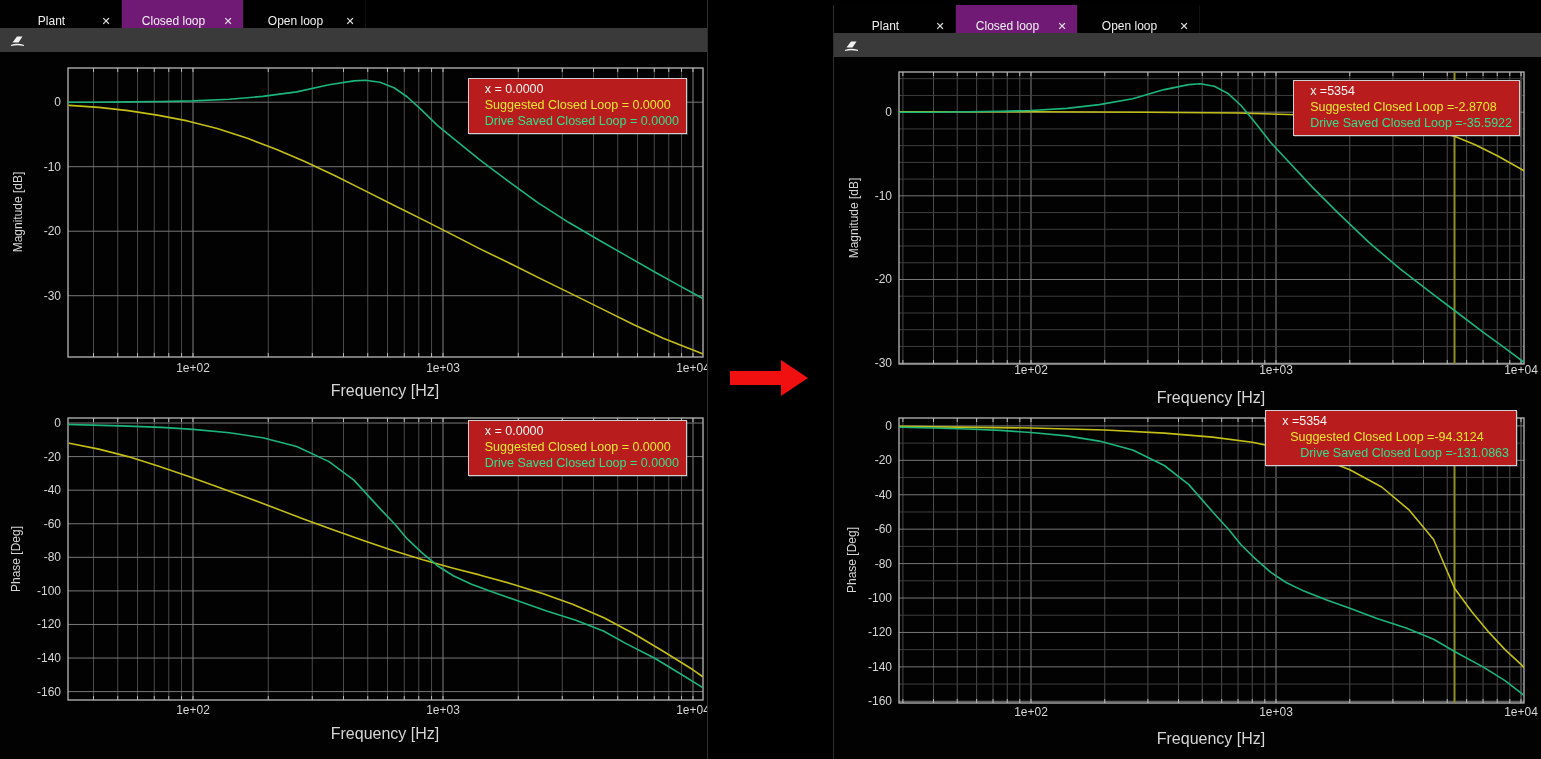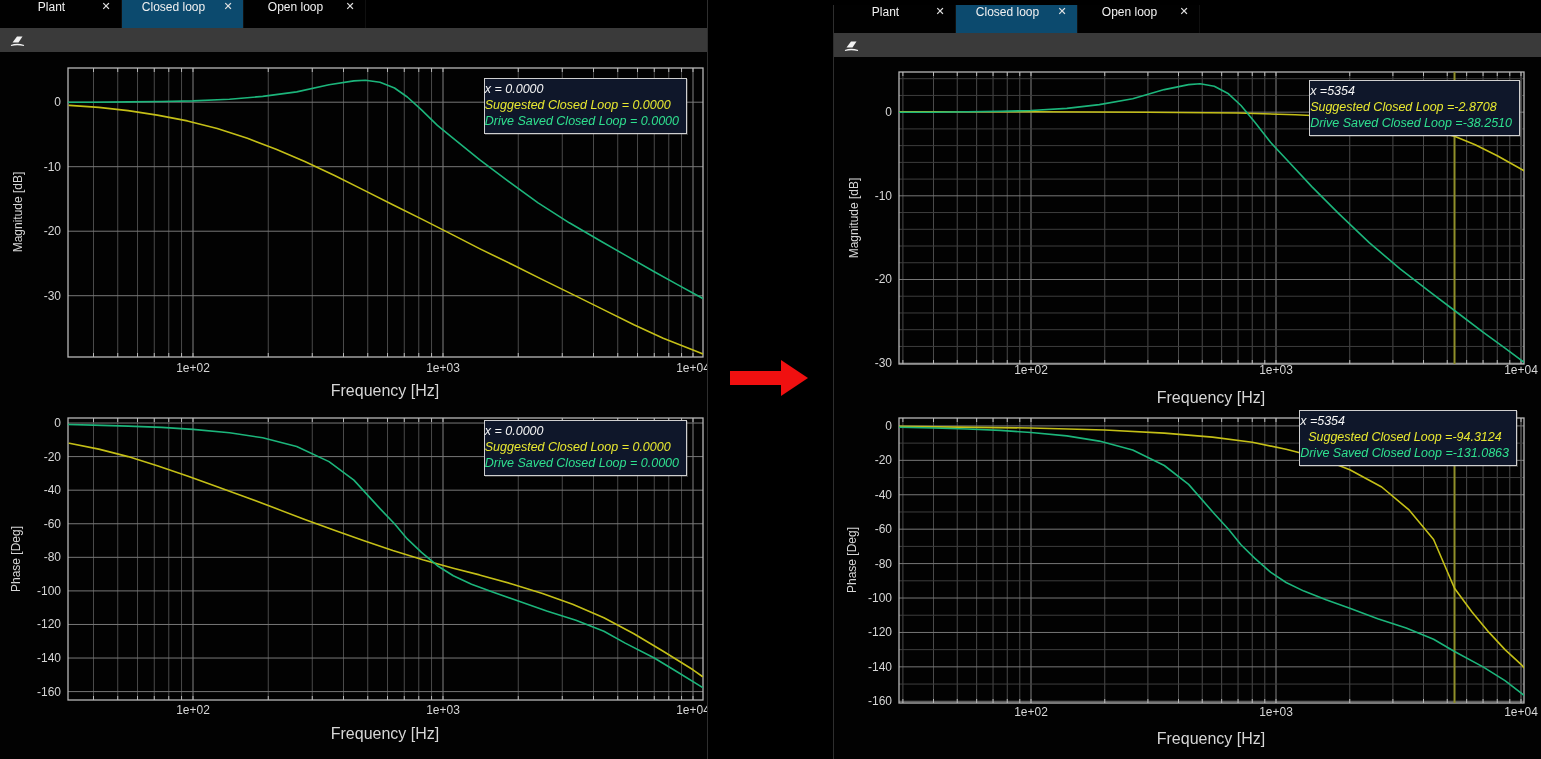--- a/index.html
+++ b/index.html
@@ -1,35 +1,35 @@
 <!DOCTYPE html>
 <html><head>
 <meta charset="utf-8">
 <style>
   html,body{margin:0;padding:0;background:#000;width:1541px;height:759px;overflow:hidden;
     font-family:"Liberation Sans",sans-serif;-webkit-font-smoothing:antialiased;}
   .panel{position:absolute;background:#000;}
   #panel-before{left:0;top:0;width:707px;height:759px;border-right:1px solid #2e2e2e;}
   #panel-after{left:833px;top:5px;width:708px;height:754px;border-left:1px solid #2e2e2e;border-right:2px solid #6e6e6e;}
   .tabbar{position:absolute;left:0;top:0;right:0;height:28px;background:#000;display:flex;}
-  .tab{width:121px;height:28px;display:flex;align-items:flex-start;background:#010101;color:#f0f0f0;
+  .tab{width:121px;height:28px;display:flex;align-items:flex-end;background:#010101;color:#f0f0f0;
     font-size:12px;cursor:default;border-right:1px solid #101010;}
-  .tab.active{background:#0c4a6e;}
+  .tab.active{background:#701a75;}
   .tab-label{flex:1;text-align:center;padding-left:12px;white-space:nowrap;}
   .tab-close{width:30px;text-align:center;font-size:11px;color:#e4e4e4;}
   .toolbar{position:absolute;left:0;top:28px;right:0;height:24px;background:#3a3a3a;
     border-bottom:1px solid #222;display:flex;align-items:center;}
   .erbtn{width:26px;height:22px;display:flex;align-items:center;justify-content:center;margin-left:4px;}
   .chartarea{position:absolute;left:0;top:52px;right:0;bottom:0;background:#020202;}
   .plot-svg{position:absolute;left:0;top:0;}
   .ylab{position:absolute;color:#d6d6d6;font-size:12px;white-space:nowrap;
     transform:translate(-50%,-50%) rotate(-90deg);}
   .xlab{position:absolute;color:#d6d6d6;font-size:16px;white-space:nowrap;transform:translate(-50%,0);}
-  .legend{position:absolute;background:#0f172a;border:1px solid #cfcfcf;padding:2px 7px 4px 0;
-    font-size:12.5px;line-height:16px;white-space:nowrap;box-shadow:1px 1px 0 rgba(200,200,200,.25);font-style:italic;}
+  .legend{position:absolute;background:#b91c1c;border:1px solid #cfcfcf;padding:2px 7px 4px 16px;
+    font-size:12.5px;line-height:16px;white-space:nowrap;box-shadow:1px 1px 0 rgba(200,200,200,.25);}
   .arrow-wrap{position:absolute;left:722px;top:352px;width:95px;height:52px;}
 </style>
 </head>
 <body>
 
 <div class="panel" id="panel-before">
   <div class="tabbar">
     <div class="tab">
       <span class="tab-label">Plant</span>
       <span class="tab-close">✕</span>
@@ -553,21 +553,21 @@
         <polyline points="65.3,369.4 197.0,371.0 270.8,373.0 330.3,376.1 378.4,380.1 418.3,385.3 452.1,392.2 485.1,400.8 515.8,412.8 547.7,430.0 575.3,453.2 599.6,482.5 620.5,531.2 637.8,554.8 655.0,575.4 671.0,592.6 687.0,607.3 690.1,610.7" fill="none" stroke="#c4bf17" stroke-width="1.6" stroke-linejoin="round" stroke-linecap="round" clip-path="url(#clip-3)"></polyline>
         <polyline points="65.3,370.3 99.5,371.0 133.4,372.0 166.4,373.4 197.0,375.5 232.8,378.9 265.3,384.1 298.7,393.0 330.3,408.5 354.6,427.4 380.3,456.7 394.5,472.2 407.0,487.7 420.9,501.4 436.5,515.2 452.1,525.5 469.9,534.1 492.0,542.7 515.8,551.3 543.7,561.7 572.2,571.1 599.6,582.3 620.5,594.5 649.0,609.9 671.0,623.6 690.1,638.3" fill="none" stroke="#1cb57b" stroke-width="1.6" stroke-linejoin="round" stroke-linecap="round" clip-path="url(#clip-3)"></polyline>
       </svg>
     <div class="ylab" style="left:20px;top:161px">Magnitude [dB]</div>
     <div class="xlab" style="left:377px;top:332px">Frequency [Hz]</div>
     <div class="ylab" style="left:18px;top:503px">Phase [Deg]</div>
     <div class="xlab" style="left:377px;top:673px">Frequency [Hz]</div>
     <div class="legend" id="legend-2" style="right:22px;top:23px">
       <div class="lg-line" style="color: rgb(245, 245, 245);">x =5354</div>
       <div class="lg-line" style="color: rgb(232, 232, 48);">Suggested Closed Loop =-2.8708</div>
-      <div class="lg-line" style="color: rgb(47, 224, 143);">Drive Saved Closed Loop =-38.2510</div>
+      <div class="lg-line" style="color: rgb(47, 224, 143);">Drive Saved Closed Loop =-35.5922</div>
     </div>
     <div class="legend" id="legend-3" style="right:25px;top:353px">
       <div class="lg-line" style="color: rgb(245, 245, 245);">x =5354</div>
       <div class="lg-line" style="color: rgb(232, 232, 48); margin-left: 8px;">Suggested Closed Loop =-94.3124</div>
-      <div class="lg-line" style="color: rgb(47, 224, 143);">Drive Saved Closed Loop =-131.0863</div>
+      <div class="lg-line" style="color: rgb(47, 224, 143); margin-left: 18px;">Drive Saved Closed Loop =-131.0863</div>
     </div>
   </div>
 </div>
 
 </body></html>

